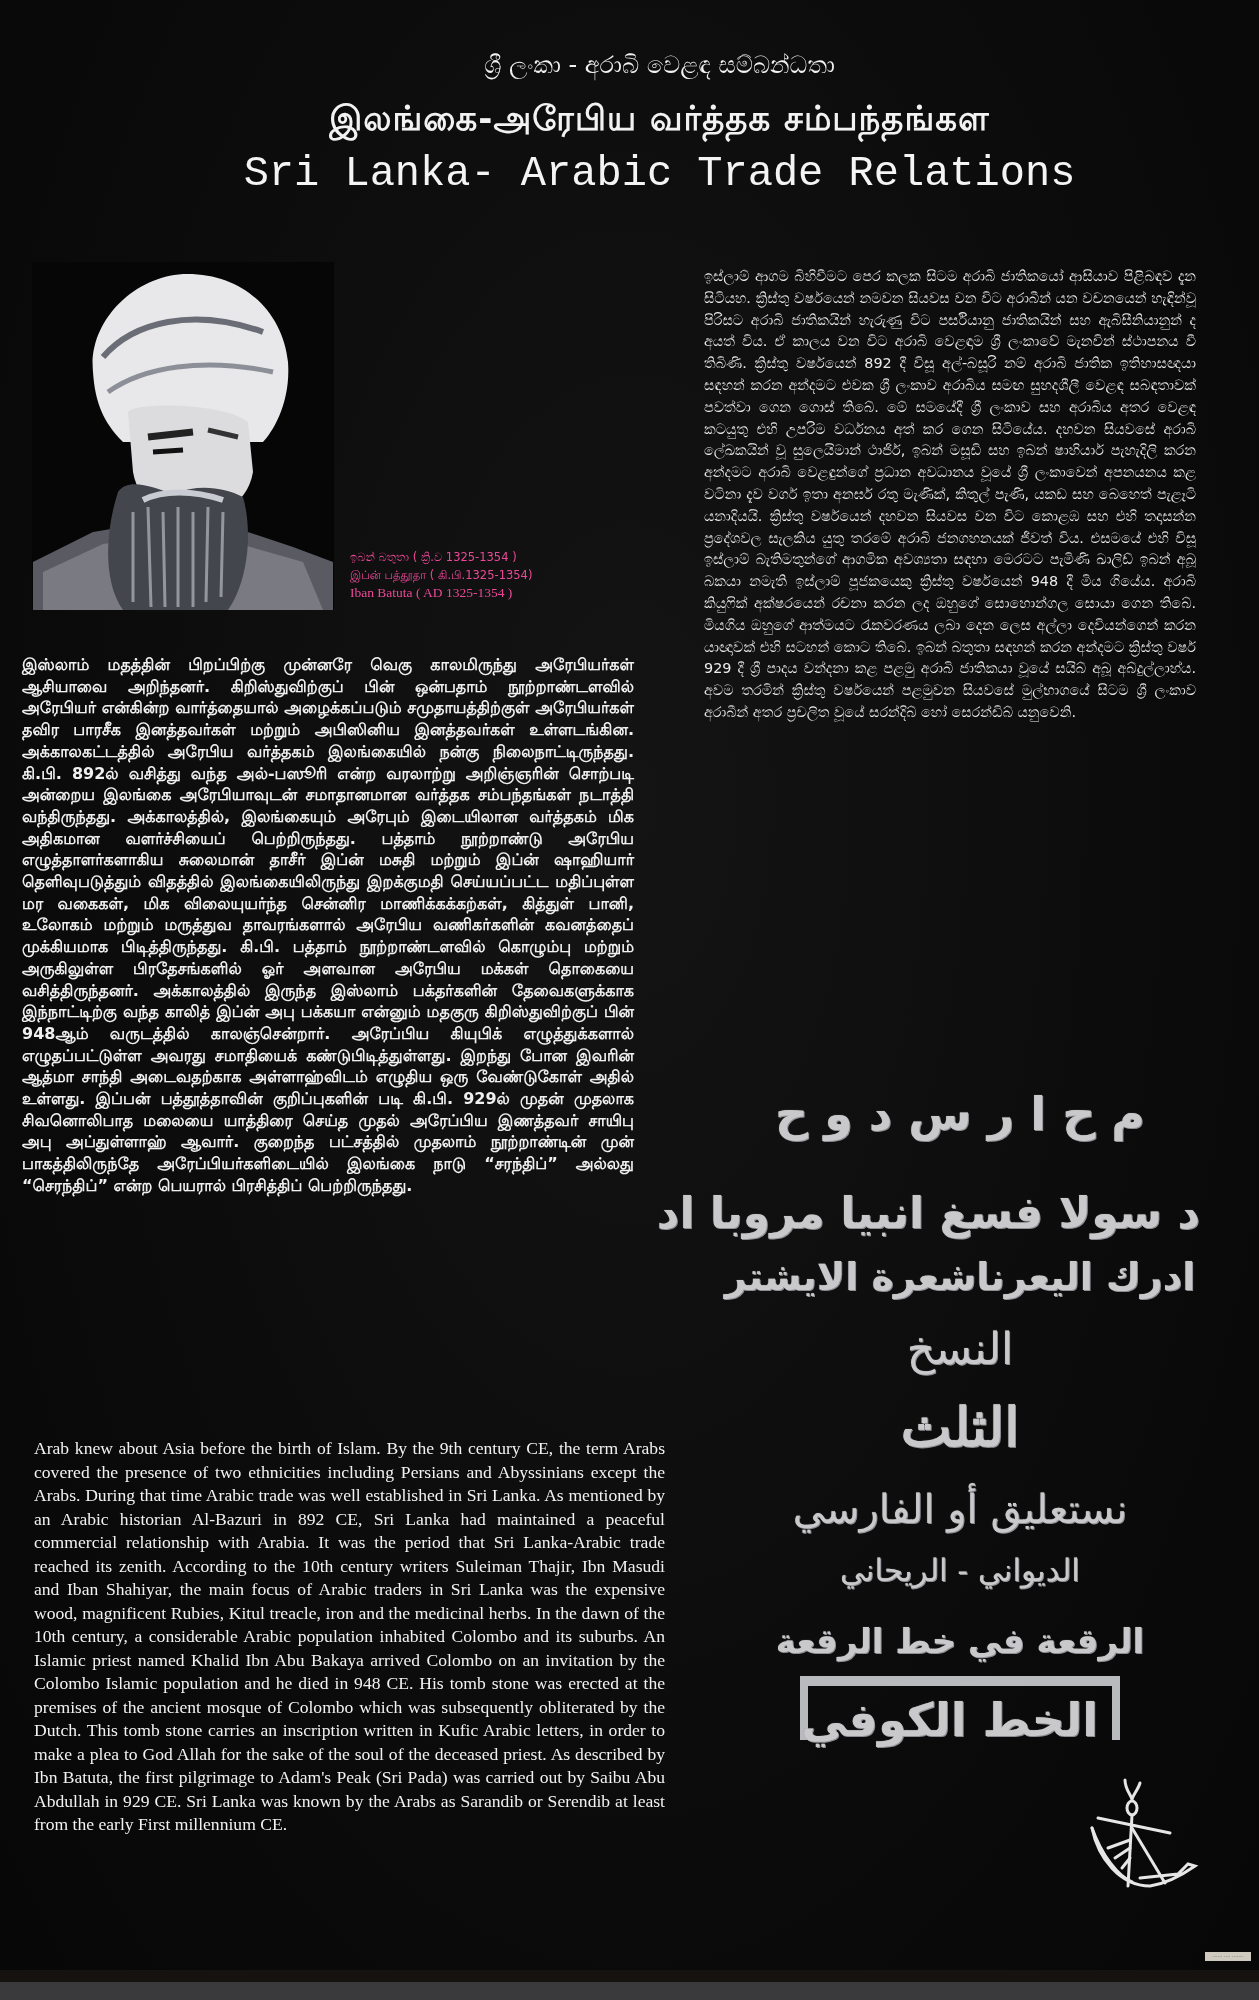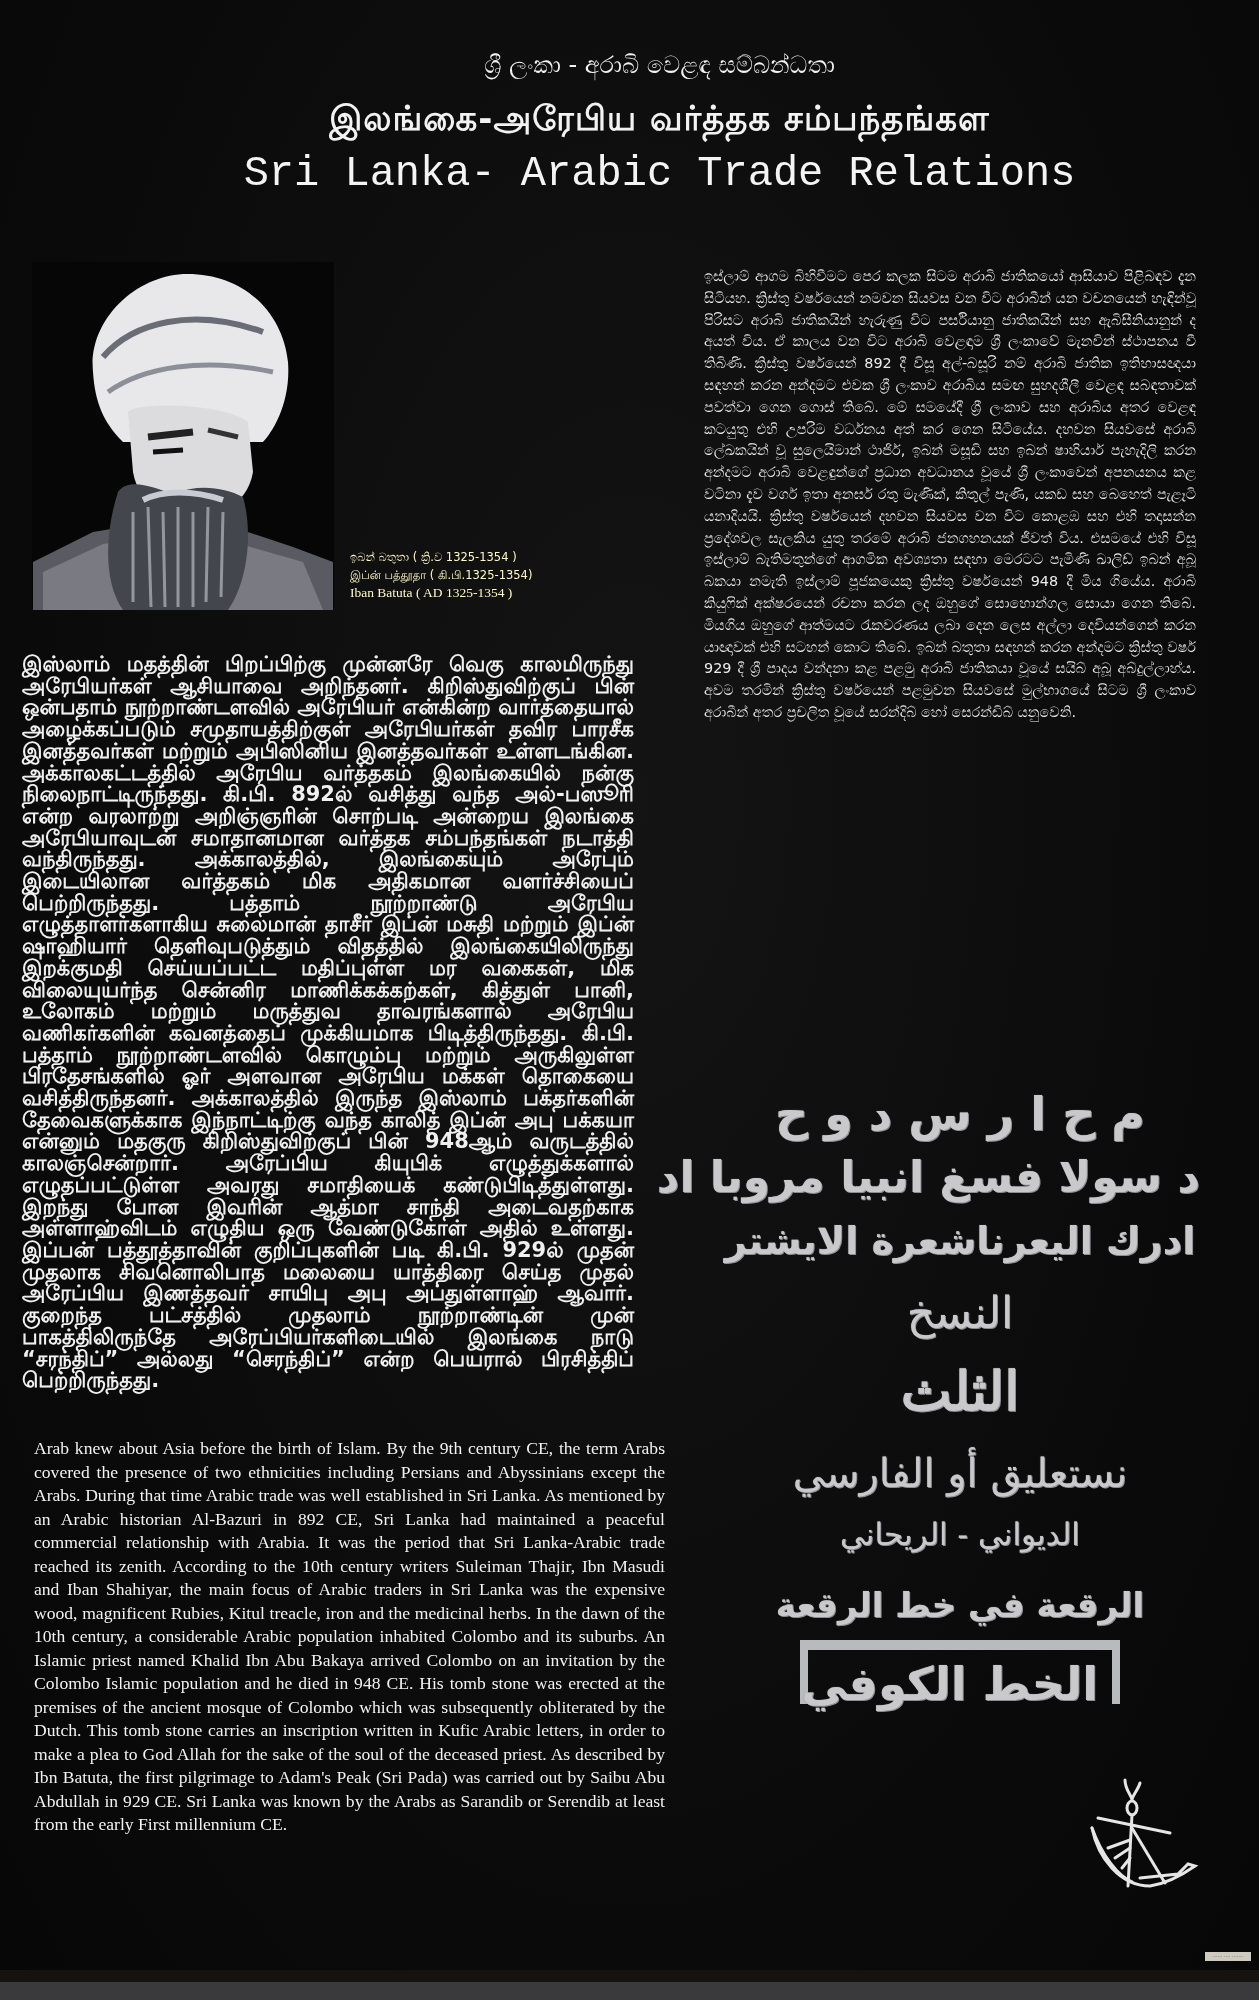--- a/index.html
+++ b/index.html
@@ -13,48 +13,48 @@
     .title-block { position:absolute; top:40px; left:0; width:1259px; text-align:center; }
     .title-si { font-family:"DejaVu Sans", sans-serif; font-size:24px; color:#f2f2f2; height:50px; line-height:50px; margin-left:60px; }
     .title-ta { font-family:"DejaVu Sans", sans-serif; font-size:34px; color:#f2f2f2; height:56px; line-height:56px; margin-left:60px; font-weight:bold; letter-spacing:1px;}
     .title-en { font-family:Liberation Mono, monospace; font-size:42px; color:#f4f4f4; height:56px; line-height:56px; margin-left:60px; }
 
     .portrait {
       position:absolute; left:32px; top:262px; width:302px; height:348px;
       background:#050505; overflow:hidden;
     }
     .portrait svg { width:100%; height:100%; display:block; }
-    .caption { position:absolute; left:350px; top:548px; font-size:12.5px; line-height:18px; color:#fef9c3; }
+    .caption { position:absolute; left:350px; top:548px; font-size:12.5px; line-height:18px; color:#ec4899; }
     .caption div { white-space:nowrap; }
     .caption .c1, .caption .c2 { font-family:"DejaVu Sans", sans-serif; font-size:11.5px; }
     .caption .c3 { font-family:"Liberation Serif", serif; font-size:13.5px; }
 
     .sinhala-para {
       position:absolute; left:704px; top:266px; width:492px;
       font-family:"DejaVu Sans", sans-serif; font-size:14.4px; line-height:21.8px;
       text-align:justify; color:#ececec;
     }
     .tamil-para {
       position:absolute; left:22px; top:654px; width:612px;
-      font-family:"DejaVu Sans", sans-serif; font-size:21px; line-height:21.7px;
+      font-family:"DejaVu Sans", sans-serif; font-size:16px; line-height:21.7px;
       text-align:justify; color:#f0f0f0; font-weight:bold;
     }
     .english-para {
       position:absolute; left:34px; top:1437px; width:631px;
       font-family:"Liberation Serif", serif; font-size:17.6px; line-height:23.5px;
       text-align:justify; color:#f2f2f2;
     }
 
     .calligraphy { position:absolute; left:720px; top:1060px; width:480px; text-align:center; }
     .cal-line {
       font-family:"DejaVu Sans", sans-serif; color:#c9c9cb; direction:rtl;
       white-space:nowrap; text-shadow: 0 0 1px #888, 1px 1px 0 #8d8f95;
     }
     .cal-1 { font-size:46px; height:64px; line-height:64px; font-weight:bold; letter-spacing:6px; margin-top:22px;}
-    .cal-2 { font-size:44px; height:62px; line-height:62px; font-weight:bold; letter-spacing:2px;}
+    .cal-2 { font-size:44px; height:62px; line-height:62px; font-weight:bold; letter-spacing:2px;margin-top:36px;}
     .cal-3 { font-size:38px; height:66px; line-height:66px; font-weight:bold;}
     .cal-4 { font-size:44px; height:78px; line-height:78px; font-family:"DejaVu Serif", serif;}
     .cal-5 { font-size:54px; height:78px; line-height:78px; font-family:"DejaVu Serif", serif; font-weight:bold;}
     .cal-6 { font-size:40px; height:62px; line-height:62px; font-family:"DejaVu Serif", serif; margin-top:12px;}
     .cal-7 { font-size:31px; height:60px; line-height:60px; font-family:"DejaVu Serif", serif;}
     .cal-8 { font-size:34px; height:62px; line-height:62px; font-weight:bold; margin-top:10px;}
     .cal-9 {
       display:inline-block; margin-top:4px; font-size:46px; line-height:60px; height:64px; padding:4px 14px;
       font-weight:bold; letter-spacing:4px; border-top:10px solid #b9babd; border-left:8px solid #b9babd;
       border-right:8px solid #b9babd; box-sizing:border-box; width:320px;

